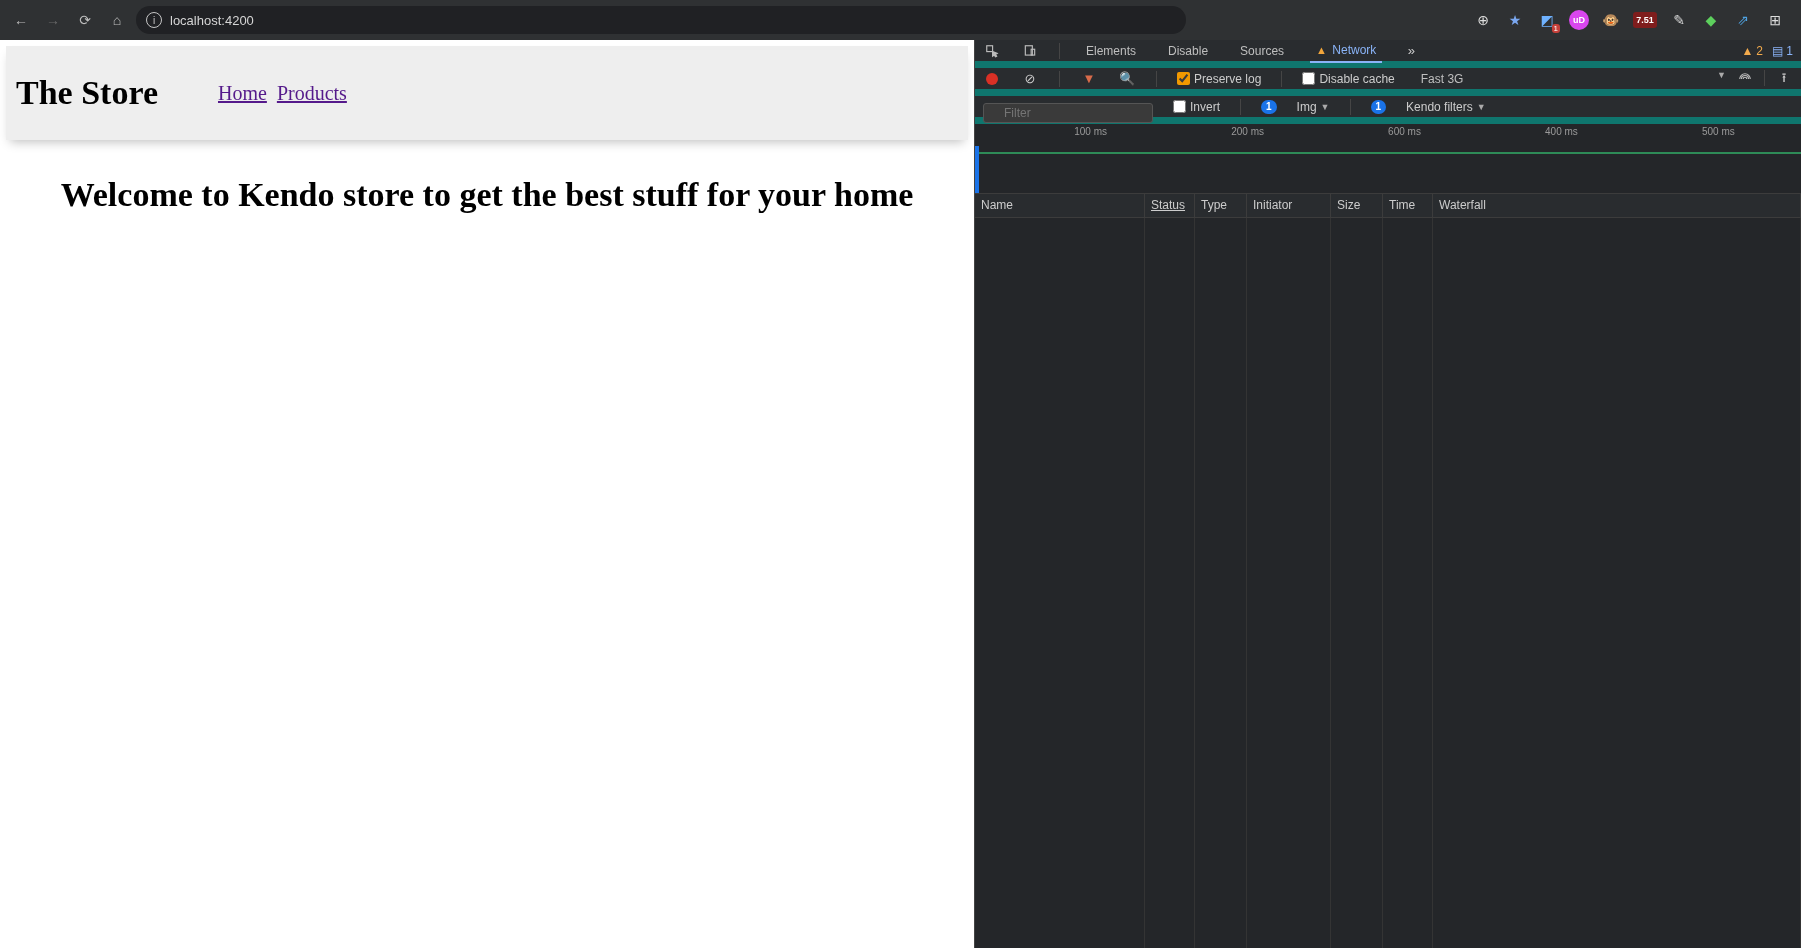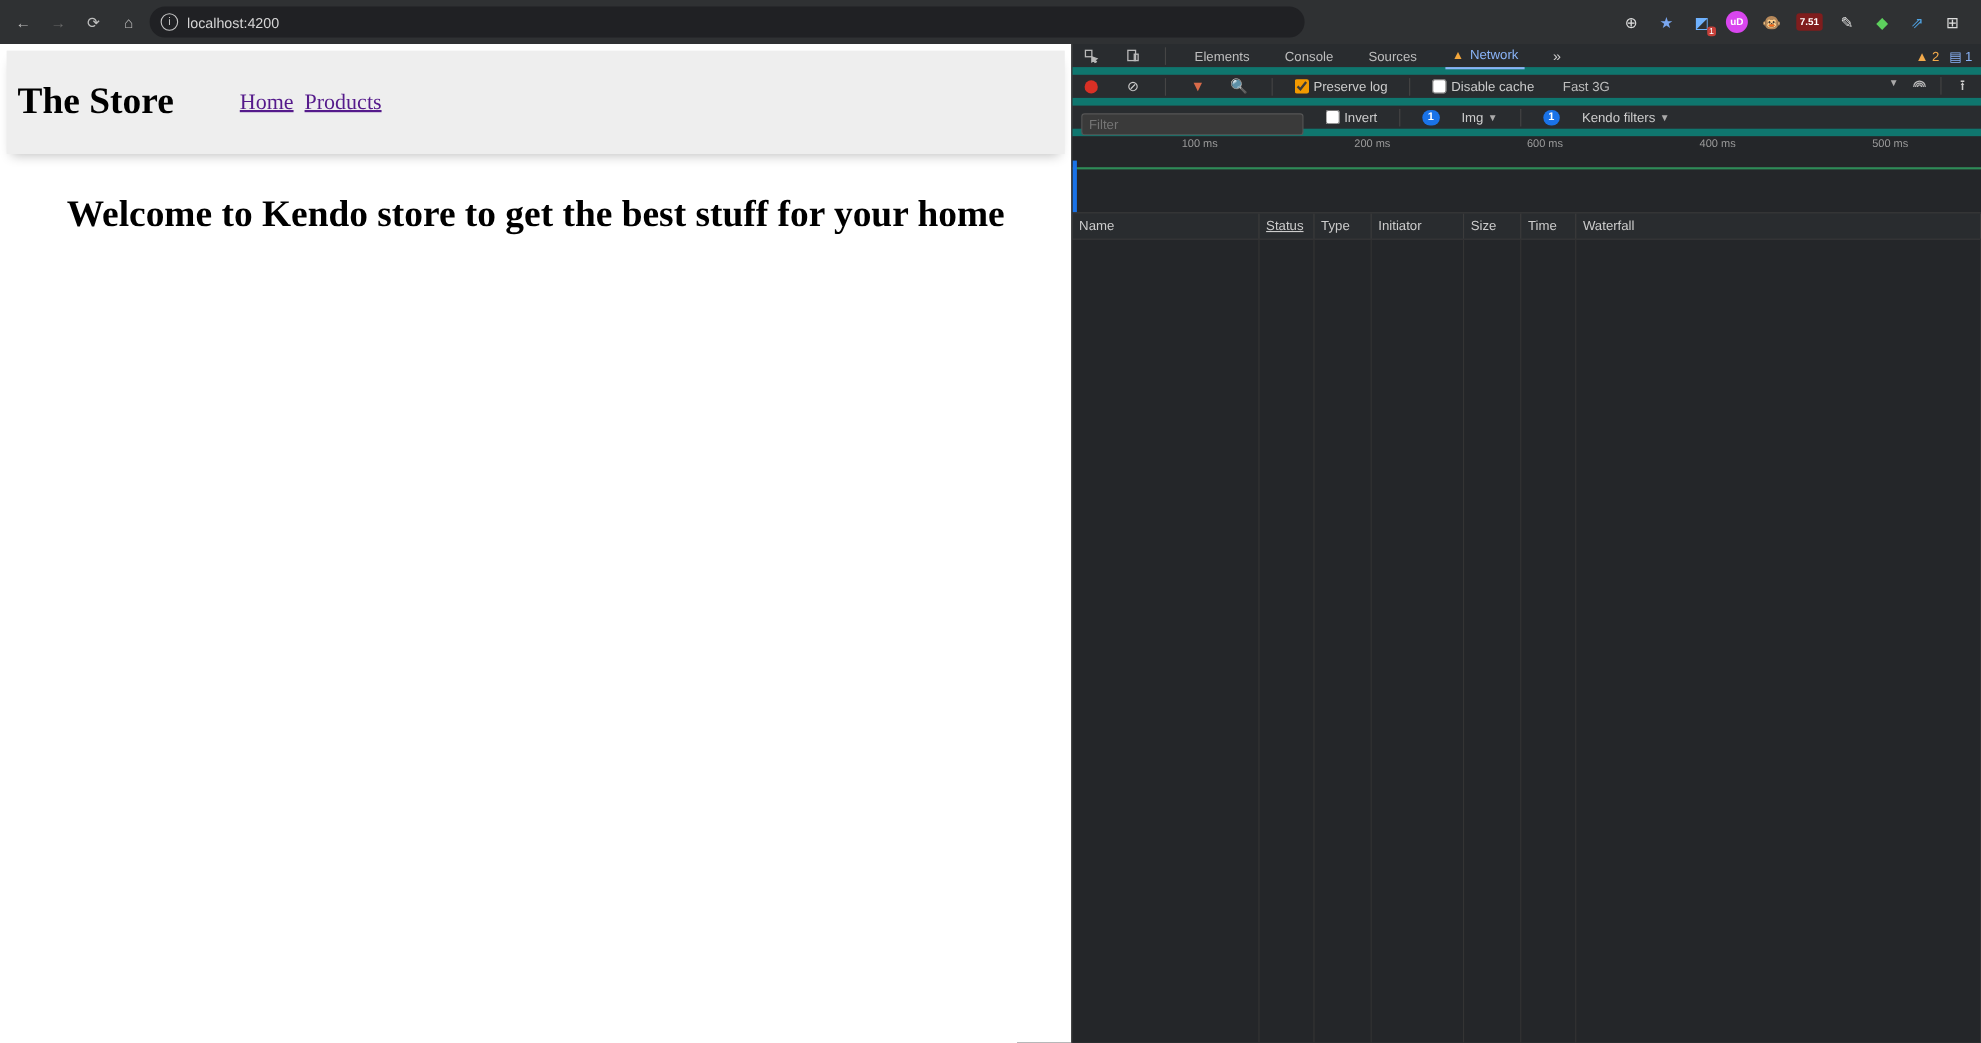--- a/index.html
+++ b/index.html
@@ -120,21 +120,21 @@
   .dt-warn-tri { color:#f2a63b; font-size:11px; margin-right:2px;}
   .dt-iconbtn {
     width: 18px; height:18px;
     display:flex; align-items:center; justify-content:center;
     font-size:13px;
   }
   .record-dot { width:12px; height:12px; border-radius:50%; background:#d93025; }
   .dt-sep { width:1px; height:16px; background:#454545; }
   .filter-input {
     background:#3a3a3a; border:1px solid #555; border-radius:3px;
-    height:20px; width:202px; color:#ccc; padding:0 6px; font-size:12px;margin-top:12px;
+    height:20px; width:170px; color:#ccc; padding:0 20px; font-size:12px;margin-top:12px;
   }
   .dt-check { display:flex; align-items:center; gap:4px; font-size:12px; color:#ccc; }
   .dt-check input { accent-color:#f29900; }
   .pill {
     background:#1a73e8; color:#fff; border-radius:8px; font-size:10px;
     padding:0 5px; height:14px; line-height:14px; font-weight:bold;
   }
   .chev-down { font-size:9px; color:#aaa; }
   .count-badge { display:flex; align-items:center; gap:3px; margin-left:auto; font-size:12px;}
   .warn-badge { color:#f2aa4c; }
@@ -221,21 +221,21 @@
           </svg>
       </div>
       <div class="dt-iconbtn">
         <svg width="14" height="14" viewBox="0 0 24 24" fill="none" stroke="#bbb" stroke-width="2">
             <rect x="4" y="3" width="12" height="16"></rect>
             <rect x="14" y="9" width="6" height="10"></rect>
           </svg>
       </div>
       <div class="dt-sep"></div>
       <div class="dt-tab">Elements</div>
-      <div class="dt-tab">Console</div>
+      <div class="dt-tab">Disable</div>
       <div class="dt-tab">Sources</div>
       <div class="dt-tab active">
         <span class="dt-warn-tri">▲</span>
         <span>Network</span>
       </div>
       <div class="dt-iconbtn">»</div>
       <div class="count-badge">
         <span class="warn-badge">▲</span>
         <span class="warn-badge">2</span>
         <span class="info-badge-dt" style="margin-left:6px;">▤</span>

